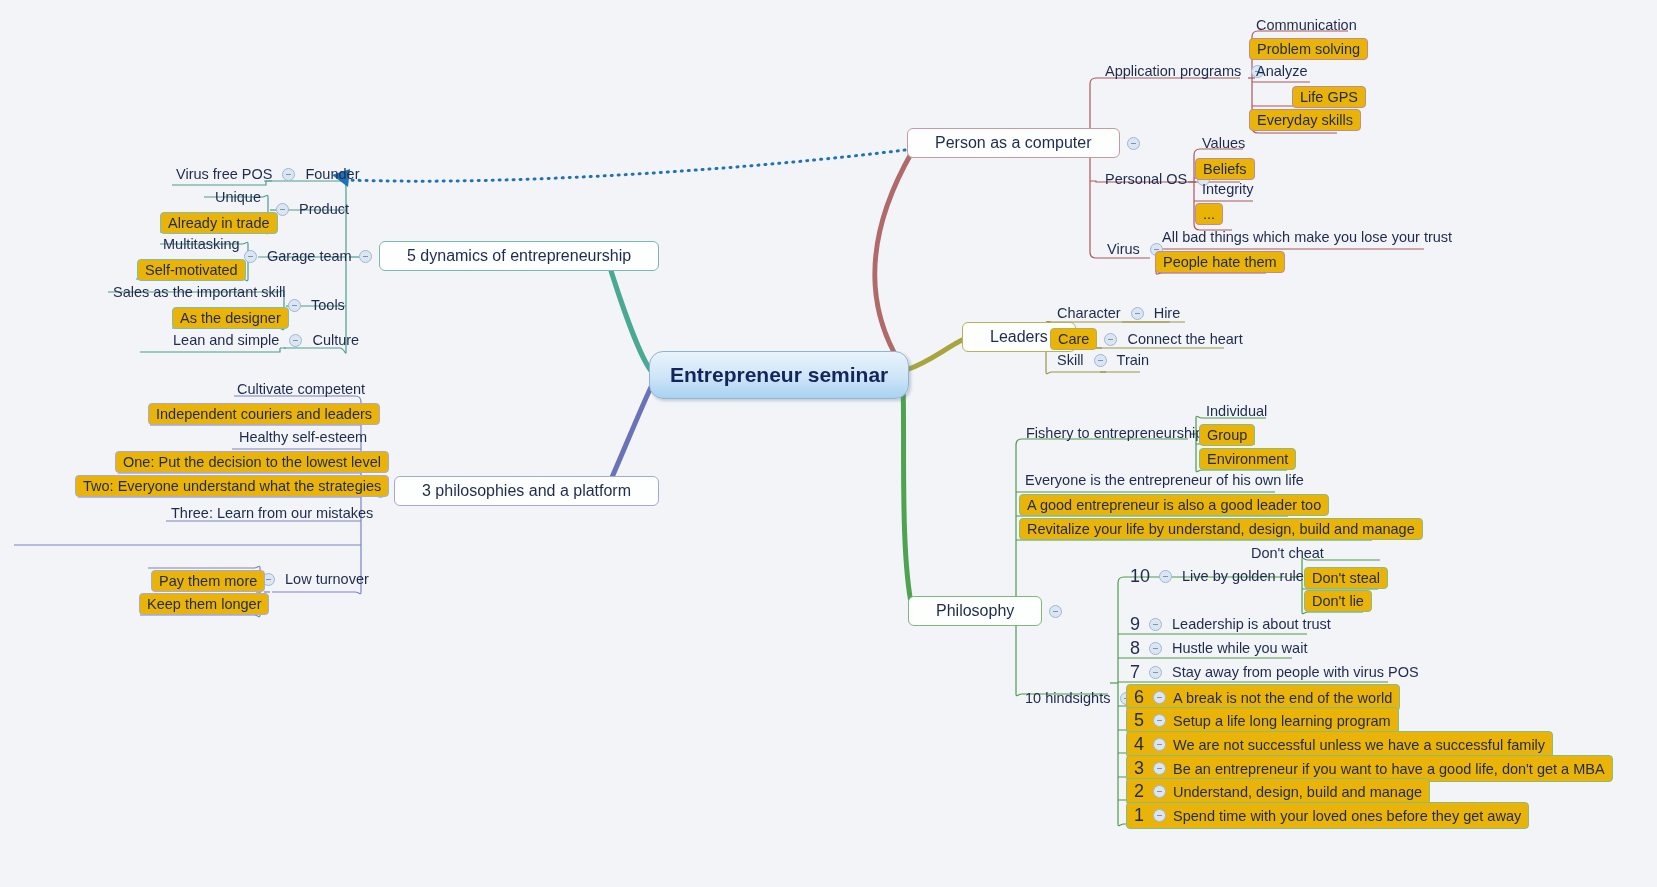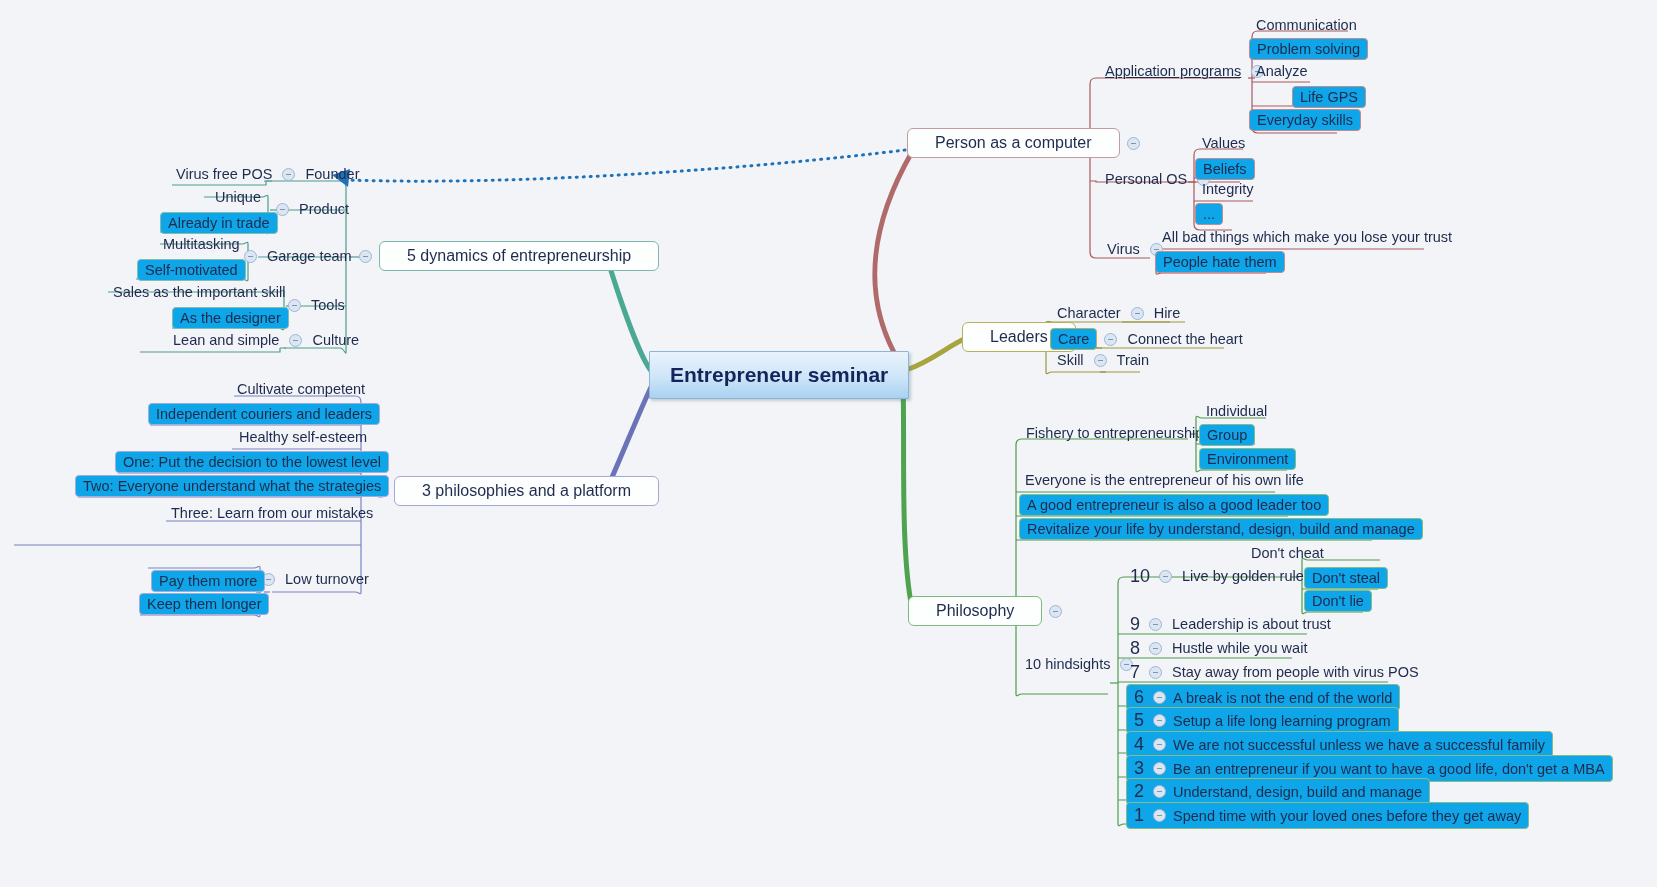--- a/index.html
+++ b/index.html
@@ -28,36 +28,36 @@
   .bub::after{content:"";position:absolute;width:5px;height:1px;background:#7e93b5;}
   .gapL{margin-left:7px;}
   .gapR{margin-right:7px;}
 
   
   #root{
     left:649px;top:351px;
   }
   #root .lbl{
     font-size:21px;font-weight:bold;color:#16245c;
-    padding:11px 20px;border-radius:1px;
+    padding:11px 20px;border-radius:14px;
     border:1px solid #8fb4d4;
     background:linear-gradient(180deg,#e9f3fc 0%,#cfe6f8 52%,#a9d2f0 100%);
     box-shadow:2px 2px 3px rgba(90,110,140,.30);
   }
 
   
   .main .lbl{font-size:16px;padding:5px 27px;border-radius:6px;background:#fdfefe;}
   .m-person .lbl{border:1px solid #c59aa0;}
   .m-leaders .lbl{border:1px solid #b6b25c;}
   .m-philosophy .lbl{border:1px solid #7fb87f;}
   .m-dyn .lbl{border:1px solid #7cb8ad;}
   .m-phil3 .lbl{border:1px solid #a3a9d6;}
 
   
-  .sub .lbl{font-size:14.5px;padding:2px 7px;border-radius:4px;background:#0ea5e9;}
+  .sub .lbl{font-size:14.5px;padding:2px 7px;border-radius:4px;background:#eab308;}
   .c-red .lbl{border:1px solid #c08b91;}
   .c-olive .lbl{border:1px solid #b3af5e;}
   .c-green .lbl{border:1px solid #86bd86;}
   .c-teal .lbl{border:1px solid #7fbcb1;}
   .c-blue .lbl{border:1px solid #a6abd8;}
 
   .txt{font-size:14.5px;line-height:17px;padding:0 3px;}
   .num{font-size:18px;padding-right:2px;}
 </style>
 </head>
@@ -197,21 +197,21 @@
 
   <div class="node" id="root">
     <span class="lbl">Entrepreneur seminar</span>
   </div>
 
   <div class="node main m-person" style="left:907px;top:128px;">
     <span class="lbl">Person as a computer</span>
     <span class="bub gapL"></span>
   </div>
 
-  <div class="node leaf" style="left:1102px;top:63px;text-decoration:underline;">
+  <div class="node leaf" style="left:1102px;top:63px;">
     <span class="txt">Application programs</span>
     <span class="bub gapL"></span>
   </div>
   <div class="node leaf" style="left:1253px;top:17px;">
     <span class="txt">Communication</span>
   </div>
   <div class="node sub c-red" style="left:1249px;top:38px;">
     <span class="lbl">Problem solving</span>
   </div>
   <div class="node leaf" style="left:1253px;top:63px;">
@@ -294,21 +294,21 @@
   <div class="node leaf" style="left:1022px;top:472px;">
     <span class="txt">Everyone is the entrepreneur of his own life</span>
   </div>
   <div class="node sub c-green" style="left:1019px;top:494px;">
     <span class="lbl">A good entrepreneur is also a good leader too</span>
   </div>
   <div class="node sub c-green" style="left:1019px;top:518px;">
     <span class="lbl">Revitalize your life by understand, design, build and manage</span>
   </div>
 
-  <div class="node leaf" style="left:1022px;top:656px;">
+  <div class="node leaf" style="left:1022px;top:690px;">
     <span class="txt">10 hindsights</span>
     <span class="bub gapL"></span>
   </div>
 
   <div class="node leaf" style="left:1130px;top:566px;">
     <span class="num">10</span>
     <span class="bub gapL gapR"></span>
     <span class="txt">Live by golden rule</span>
     <span class="bub gapL"></span>
   </div>

